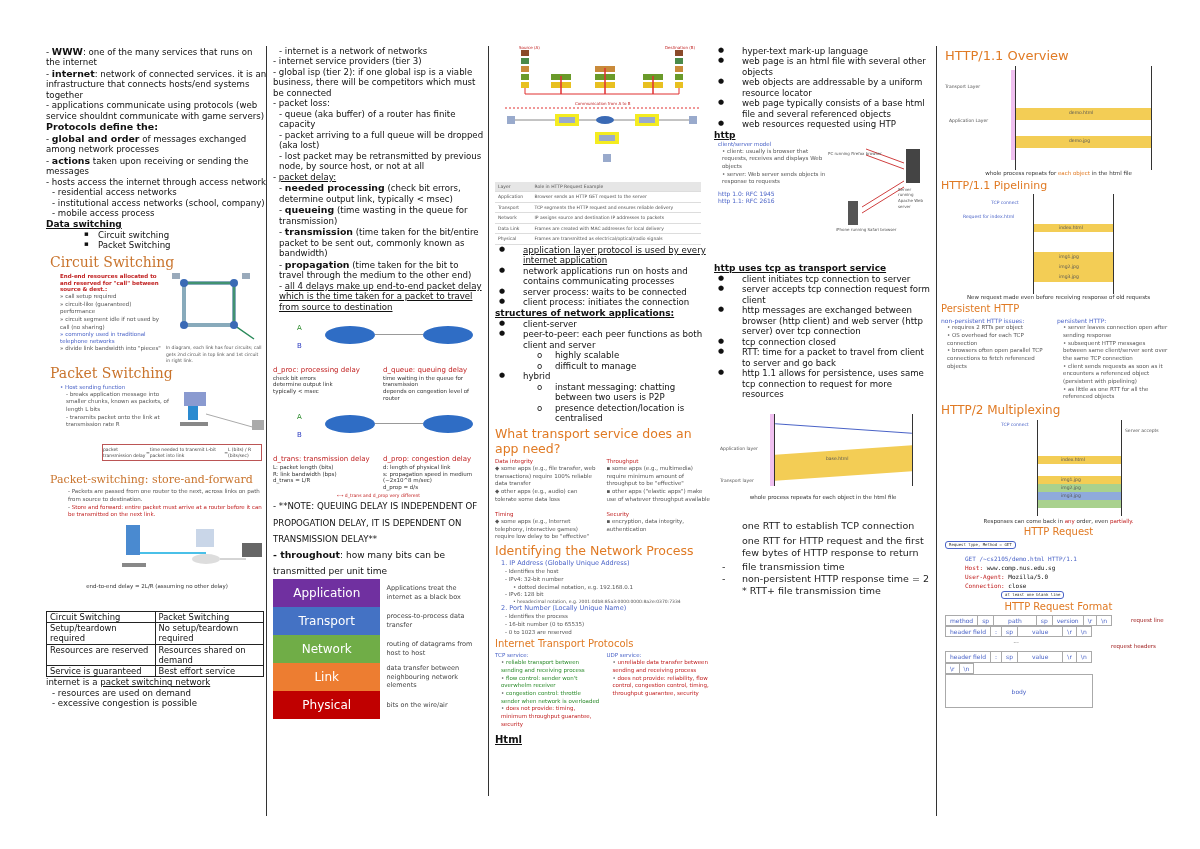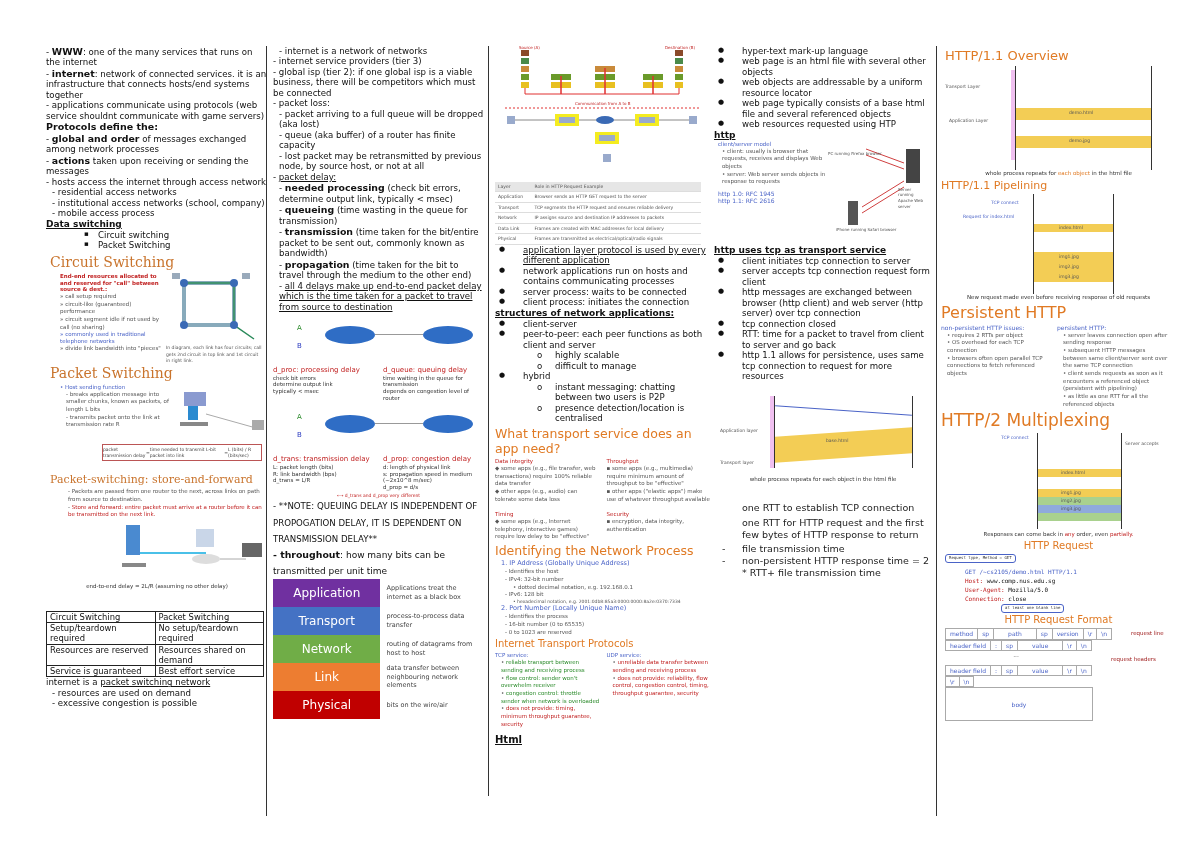--- a/index.html
+++ b/index.html
@@ -163,22 +163,22 @@
   <div><span>internet is a </span><span class="u">packet switching network</span></div>
   <div class="ind">- <span>resources are used on demand</span></div>
   <div class="ind">- <span>excessive congestion is possible</span></div>
 </div>
 
 <div class="col c2">
   <div class="ind">- internet is a network of networks</div>
   <div>- internet service providers (tier 3)</div>
   <div>- global isp (tier 2): if one global isp is a viable business, there will be competitors which must be connected</div>
   <div>- packet loss:</div>
+  <div class="ind">- queue (aka buffer) of a router has finite capacity</div>
   <div class="ind">- packet arriving to a full queue will be dropped (aka lost)</div>
-  <div class="ind">- queue (aka buffer) of a router has finite capacity</div>
   <div class="ind">- lost packet may be retransmitted by previous node, by source host, or not at all</div>
   <div>- <span class="u">packet delay:</span></div>
   <div class="ind">- <b class="kw">needed processing</b><span> (check bit errors, determine output link, typically &lt; msec)</span></div>
   <div class="ind">- <b class="kw">queueing</b><span> (time wasting in the queue for transmission)</span></div>
   <div class="ind">- <b class="kw">transmission</b><span> (time taken for the bit/entire packet to be sent out, commonly known as bandwidth)</span></div>
   <div class="ind">- <b class="kw">propagation</b><span> (time taken for the bit to travel through the medium to the other end)</span></div>
   <div class="ind">- <span class="u">all 4 delays make up end-to-end packet delay which is the time taken for a packet to travel from source to destination</span></div>
 
   <div class="delay-diagram">
     <div style="position:absolute;left:24px;top:10px;color:#2a8a2a;font-size:7px;">A</div>
@@ -323,21 +323,21 @@
           <td>Frames are created with MAC addresses for local delivery</td>
         </tr>
     <tr>
           <td>Physical</td>
           <td>Frames are transmitted as electrical/optical/radio signals</td>
         </tr>
   </tbody>
     </table>
 
   <ul class="dot">
-    <li class="u">application layer protocol is used by every different application</li>
+    <li class="u">application layer protocol is used by every internet application</li>
     <li>network applications run on hosts and contains communicating processes</li>
     <li>server process: waits to be connected</li>
     <li>client process: initiates the connection</li>
   </ul>
   <div class="h-sect">structures of network applications:</div>
   <ul class="dot">
     <li>client-server</li>
     <li>peer-to-peer: each peer functions as both client and server</li>
   </ul>
   <ul class="circ">
@@ -424,21 +424,21 @@
         <line x1="40" y1="8" x2="78" y2="22" stroke="#d04040"></line>
           <line x1="40" y1="14" x2="78" y2="28" stroke="#d04040"></line>
         <line x1="36" y1="66" x2="78" y2="40" stroke="#d04040"></line>
           <line x1="36" y1="72" x2="78" y2="46" stroke="#d04040"></line>
       </svg>
       <div class="faint" style="position:absolute;left:2px;top:10px;font-size:4px">PC running Firefox browser</div>
       <div class="faint" style="position:absolute;left:72px;top:46px;font-size:4px;width:28px">Server running Apache Web server</div>
       <div class="faint" style="position:absolute;left:10px;top:86px;font-size:4px">iPhone running Safari browser</div>
     </div>
   </div>
-  <div class="h-sect" style="margin-top:4px">http uses tcp as transport service</div>
+  <div class="h-sect" style="margin-top:22px">http uses tcp as transport service</div>
   <ul class="dot">
     <li>client initiates tcp connection to server</li>
     <li>server accepts tcp connection request form client</li>
     <li>http messages are exchanged between browser (http client) and web server (http server) over tcp connection</li>
     <li>tcp connection closed</li>
     <li>RTT: time for a packet to travel from client to server and go back</li>
     <li>http 1.1 allows for persistence, uses same tcp connection to request for more resources</li>
   </ul>
   <div style="position:relative;height:80px;margin-top:14px;">
     <div style="position:absolute;left:56px;top:0;width:4px;height:72px;background:#f0c0f0"></div>
@@ -482,38 +482,38 @@
     <div style="position:absolute;left:93px;top:58px;width:79px;height:30px;background:#f3cd55"></div>
     <div class="faint-blue" style="position:absolute;left:50px;top:6px;font-size:4.5px">TCP connect</div>
     <div class="faint-blue" style="position:absolute;left:22px;top:20px;font-size:4.5px">Request for index.html</div>
     <div class="faint" style="position:absolute;left:118px;top:31px;font-size:4.5px">index.html</div>
     <div class="faint" style="position:absolute;left:118px;top:60px;font-size:4.5px">img1.jpg</div>
     <div class="faint" style="position:absolute;left:118px;top:70px;font-size:4.5px">img2.jpg</div>
     <div class="faint" style="position:absolute;left:118px;top:80px;font-size:4.5px">img3.jpg</div>
   </div>
   <div class="small-cap">New request made even before receiving response of old requests</div>
 
-  <div class="slide-title-sans" style="font-size:16px">Persistent HTTP</div>
+  <div class="slide-title-sans" style="font-size:10px">Persistent HTTP</div>
   <div style="display:flex;gap:4px;">
     <div style="width:112px">
       <div class="faint-blue" style="font-size:6px">non-persistent HTTP issues:</div>
       <div class="faint" style="padding-left:6px">• <span>requires 2 RTTs per object</span></div>
       <div class="faint" style="padding-left:6px">• <span>OS overhead for each TCP connection</span></div>
       <div class="faint" style="padding-left:6px">• <span>browsers often open parallel TCP connections to fetch referenced objects</span></div>
     </div>
     <div style="width:112px">
       <div class="faint-blue" style="font-size:6px">persistent HTTP:</div>
       <div class="faint" style="padding-left:6px">• <span>server leaves connection open after sending response</span></div>
       <div class="faint" style="padding-left:6px">• <span>subsequent HTTP messages between same client/server sent over the same TCP connection</span></div>
       <div class="faint" style="padding-left:6px">• <span>client sends requests as soon as it encounters a referenced object (persistent with pipelining)</span></div>
       <div class="faint" style="padding-left:6px">• <span>as little as one RTT for all the referenced objects</span></div>
     </div>
   </div>
 
-  <div class="slide-title-sans" style="font-size:17px">HTTP/2 Multiplexing</div>
+  <div class="slide-title-sans" style="font-size:12px">HTTP/2 Multiplexing</div>
   <div style="position:relative;height:98px;">
     <div style="position:absolute;left:96px;top:0;width:1px;height:96px;background:#333"></div>
     <div style="position:absolute;left:180px;top:0;width:1px;height:96px;background:#333"></div>
     <div style="position:absolute;left:97px;top:36px;width:83px;height:8px;background:#f3cd55"></div>
     <div style="position:absolute;left:97px;top:56px;width:83px;height:8px;background:#f3cd55"></div>
     <div style="position:absolute;left:97px;top:64px;width:83px;height:8px;background:#a9d18e"></div>
     <div style="position:absolute;left:97px;top:72px;width:83px;height:8px;background:#8faadc"></div>
     <div style="position:absolute;left:97px;top:80px;width:83px;height:8px;background:#a9d18e"></div>
     <div class="faint-blue" style="position:absolute;left:60px;top:2px;font-size:4.5px">TCP connect</div>
     <div class="faint" style="position:absolute;left:184px;top:8px;font-size:4.5px">Server accepts</div>

